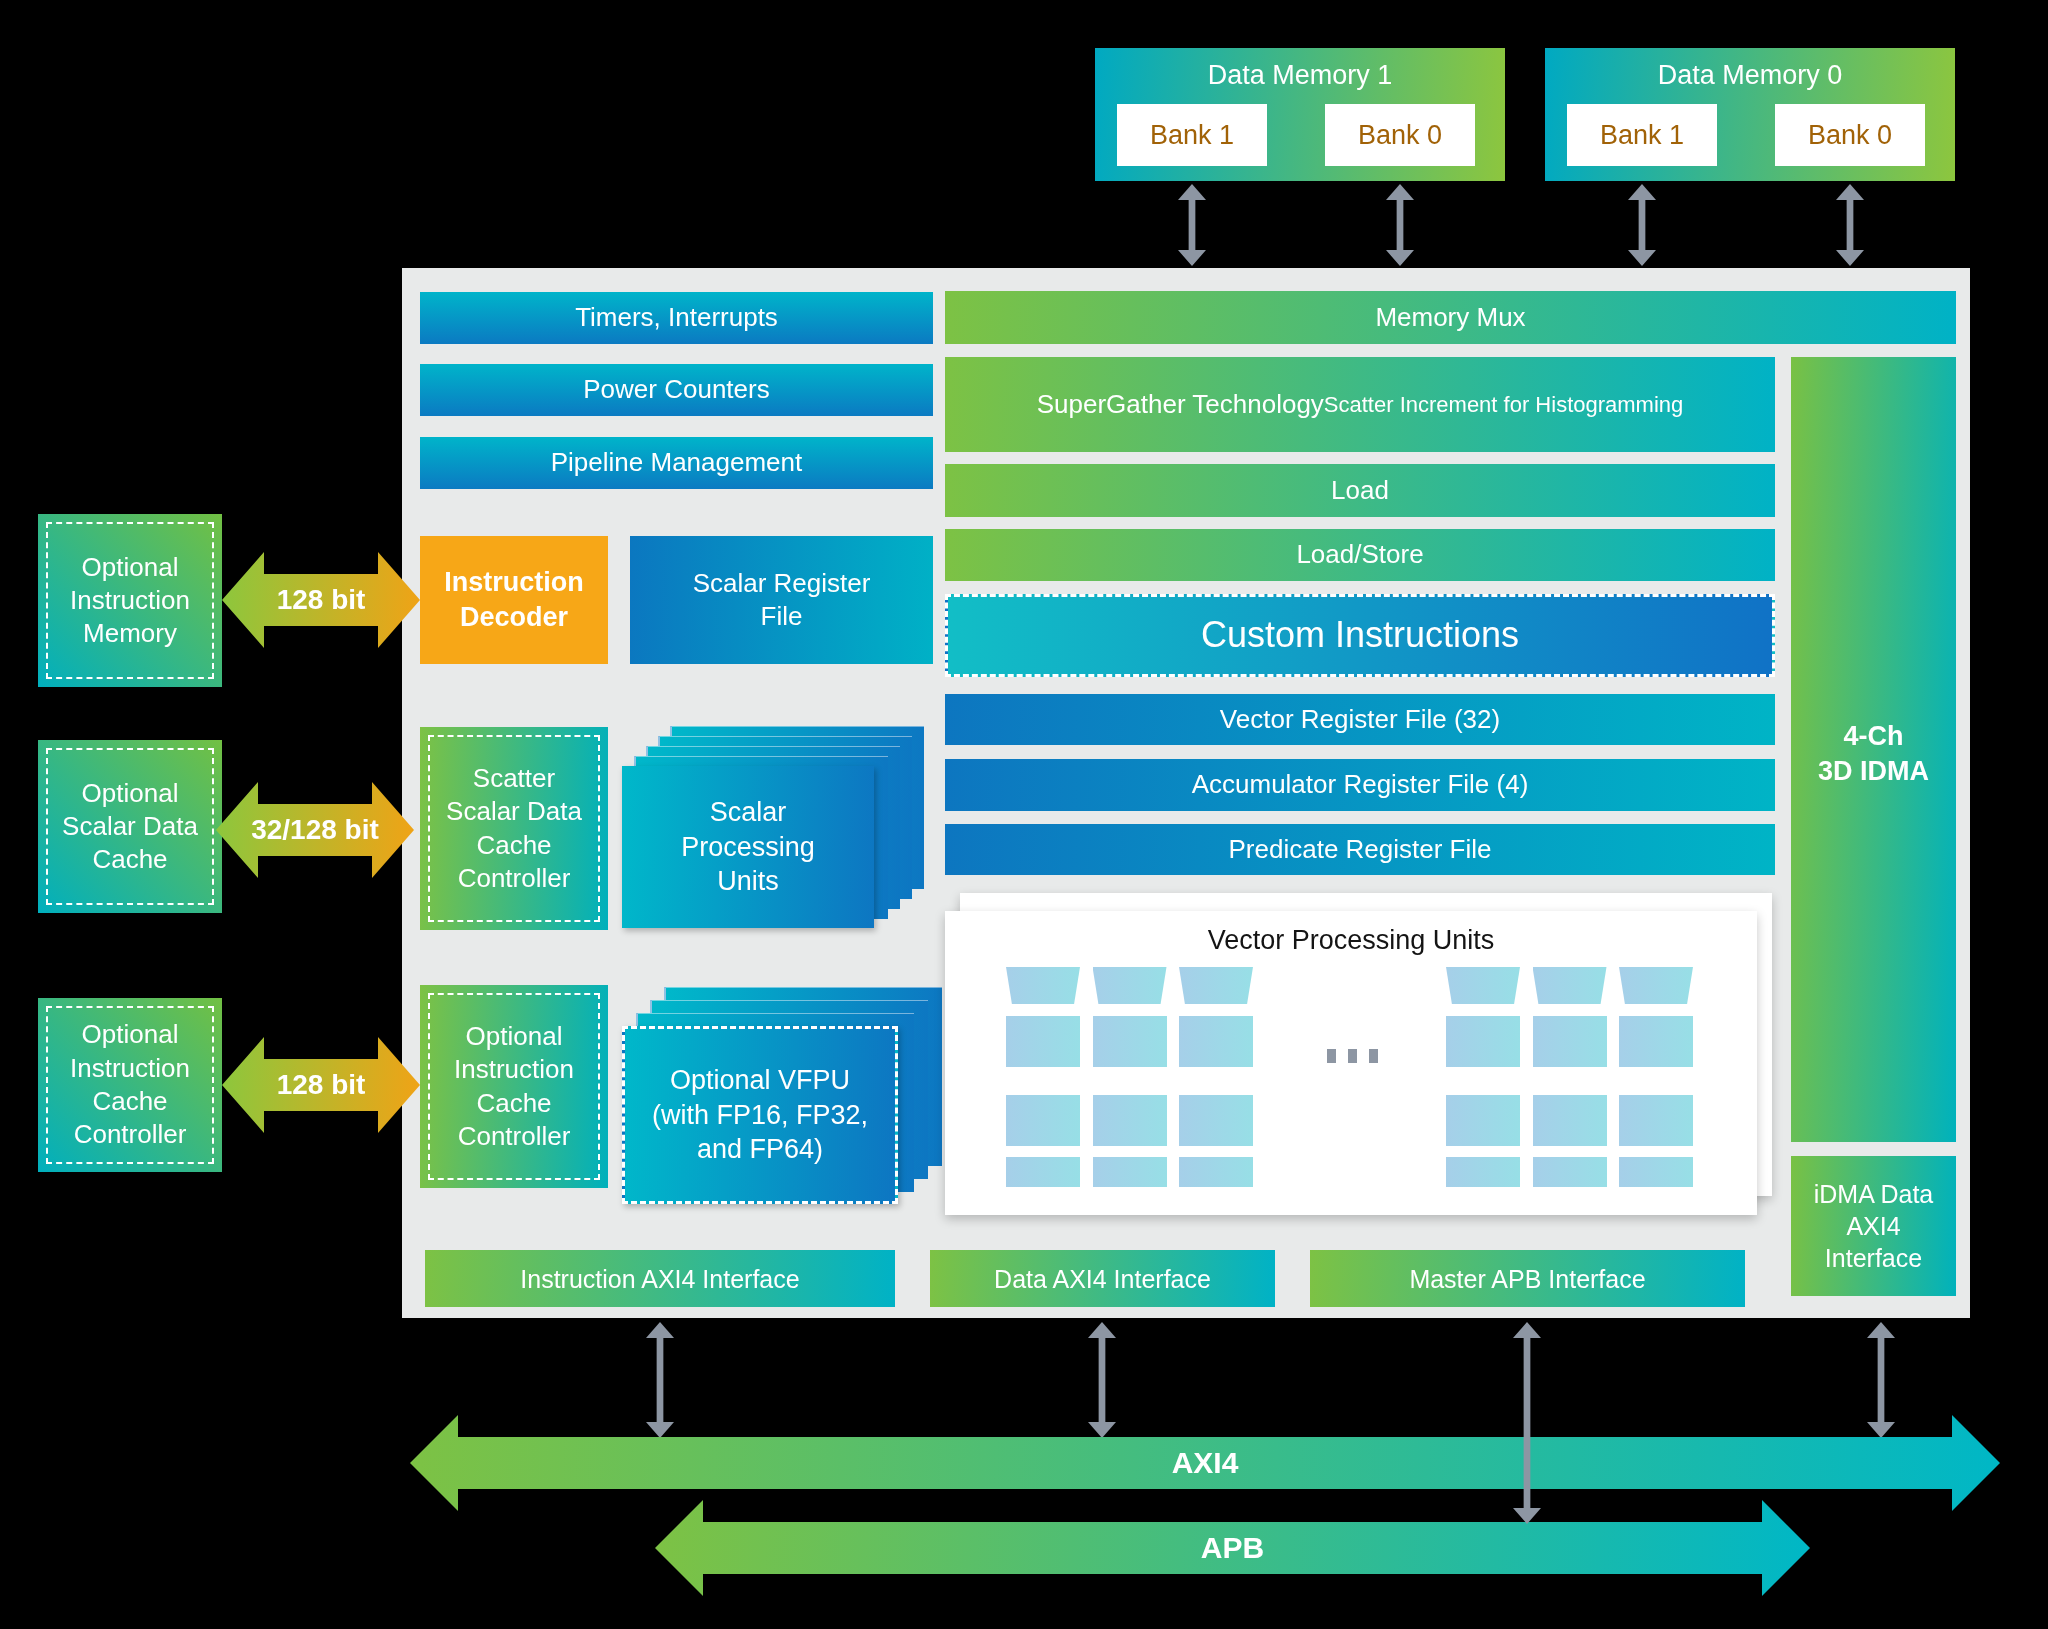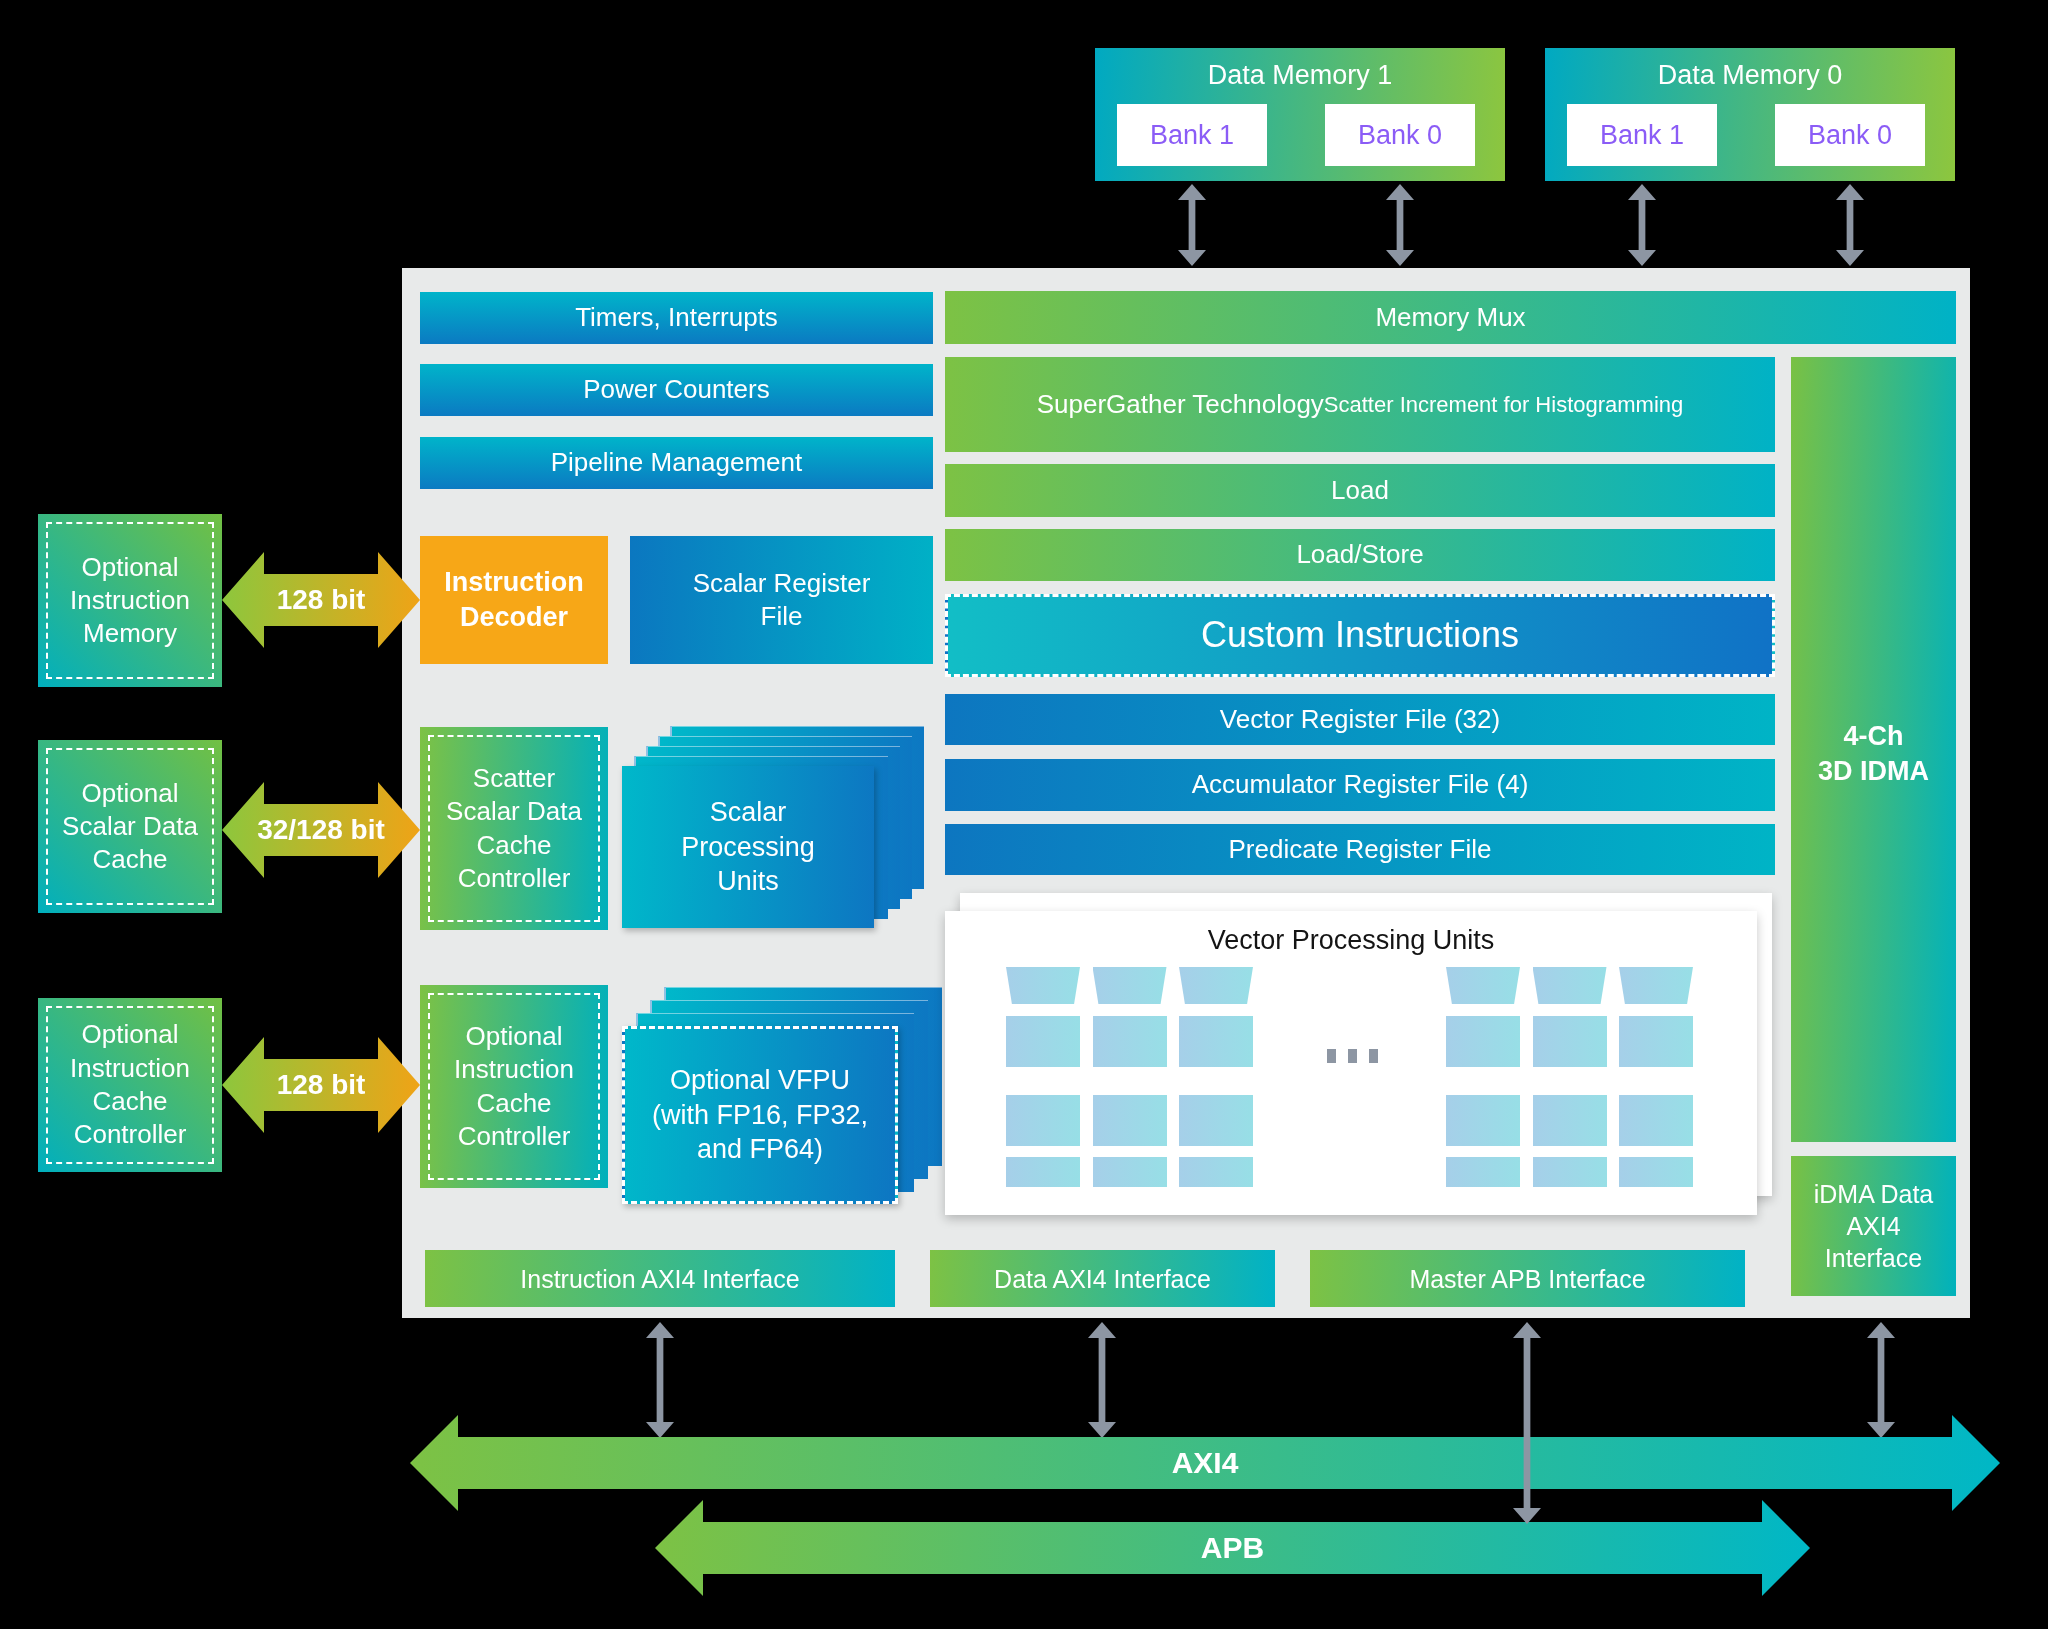--- a/index.html
+++ b/index.html
@@ -7,21 +7,21 @@
     position:relative; width:2048px; height:1629px; background:#000;
     font-family:"Liberation Sans", sans-serif; overflow:hidden;
   }
   .abs { position:absolute; }
   .flexc { display:flex; align-items:center; justify-content:center; text-align:center; }
   .wlabel { color:#fff; font-size:26px; line-height:1.28; }
 
   
   .dm { background:linear-gradient(93deg,#00a9c2 0%,#8dc63e 100%); }
   .dm-title { position:absolute; top:12px; left:0; right:0; text-align:center; color:#fff; font-size:27px; }
-  .bank { position:absolute; top:56px; width:150px; height:62px; background:#fff; color:#8b5cf6;
+  .bank { position:absolute; top:56px; width:150px; height:62px; background:#fff; color:#a16207;
           font-size:27px; display:flex; align-items:center; justify-content:center; }
 
   
   .varrow { background:#8d96a3; width:28px;
     clip-path:polygon(50% 0,100% 16px,62% 16px,62% calc(100% - 16px),100% calc(100% - 16px),
                       50% 100%,0 calc(100% - 16px),38% calc(100% - 16px),38% 16px,0 16px); }
 
   
   .container { background:#e8eaea; }
 
@@ -164,21 +164,21 @@
 
   <div class="abs flexc wlabel gt-bar" style="left:425px;top:1250px;width:470px;height:57px;font-size:25px;">Instruction AXI4 Interface</div>
   <div class="abs flexc wlabel gt-bar" style="left:930px;top:1250px;width:345px;height:57px;font-size:25px;">Data AXI4 Interface</div>
   <div class="abs flexc wlabel gt-bar" style="left:1310px;top:1250px;width:435px;height:57px;font-size:25px;">Master APB Interface</div>
 
   <div class="abs flexc wlabel opt-left dashed-inner" style="left:38px;top:514px;width:184px;height:173px;padding:0 22px;box-sizing:border-box;">Optional Instruction Memory</div>
   <div class="abs flexc wlabel opt-left dashed-inner" style="left:38px;top:740px;width:184px;height:173px;padding:0 22px;box-sizing:border-box;">Optional Scalar Data Cache</div>
   <div class="abs flexc wlabel opt-left dashed-inner" style="left:38px;top:998px;width:184px;height:174px;padding:0 22px;box-sizing:border-box;">Optional Instruction Cache Controller</div>
 
   <div class="abs flexc harrow sidearrow" style="left:222px;top:552px;width:198px;height:96px;">128 bit</div>
-  <div class="abs flexc harrow sidearrow" style="left:222px;top:782px;width:198px;height:96px;">32/128 bit</div>
+  <div class="abs flexc harrow sidearrow" style="left:216px;top:782px;width:198px;height:96px;">32/128 bit</div>
   <div class="abs flexc harrow sidearrow" style="left:222px;top:1037px;width:198px;height:96px;">128 bit</div>
 
   <div class="abs varrow" style="left:646px;top:1322px;height:116px;"></div>
   <div class="abs varrow" style="left:1088px;top:1322px;height:116px;"></div>
   <div class="abs varrow" style="left:1867px;top:1322px;height:116px;"></div>
   <div class="abs varrow" style="left:1513px;top:1322px;height:202px;z-index:5;"></div>
 
   <div class="abs flexc harrow bus" style="left:410px;top:1415px;width:1590px;height:96px;z-index:1;">AXI4</div>
   <div class="abs flexc harrow bus" style="left:655px;top:1500px;width:1155px;height:96px;z-index:1;">APB</div>
 

